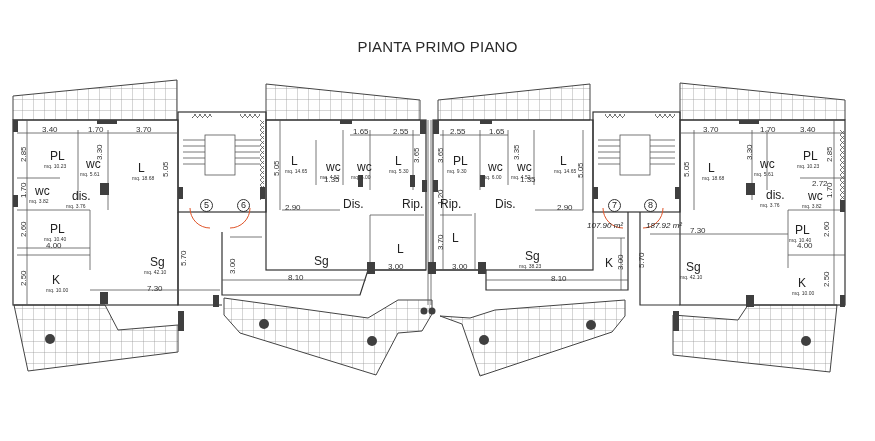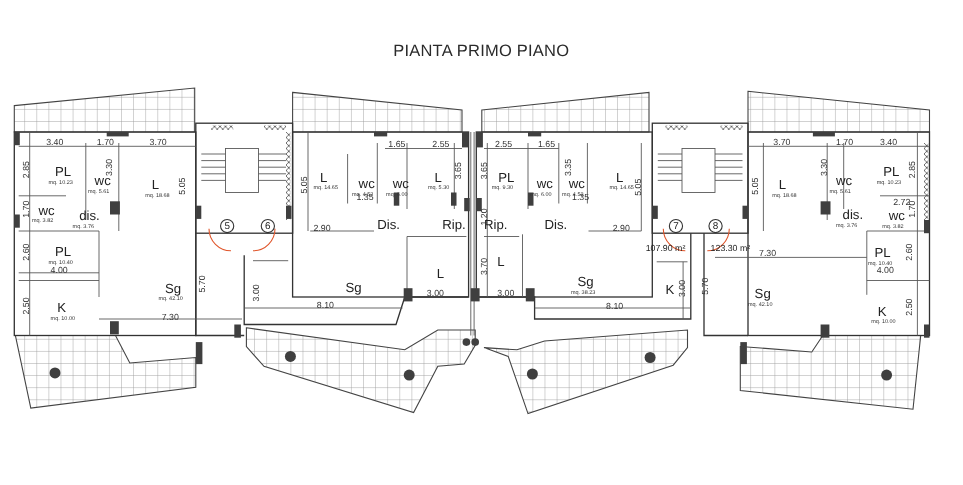--- a/index.html
+++ b/index.html
@@ -10,21 +10,21 @@
   .thin { fill: none; stroke: #555; stroke-width: 0.8; }
   .dark { fill: #3f3f3f; }
   .terrace { fill: url(#grid); stroke: #444; stroke-width: 1; }
   .door { fill: none; stroke: #e0552a; stroke-width: 1; }
   .lbl { position: absolute; font-family: "Liberation Sans", sans-serif; color: #222; white-space: nowrap; line-height: 1; }
   .room { font-size: 12px; }
   .area { font-size: 5px; color: #333; }
   .dim { font-size: 8px; color: #333; }
   .vert { transform: rotate(-90deg); transform-origin: left top; }
   .circ { font-size: 9px; border: 1px solid #333; border-radius: 50%; width: 11px; height: 11px; text-align: center; line-height: 11px; }
-  .tot { font-size: 8px; color: #222; }
+  .tot { font-size: 8px; color: #222; font-style: italic; }
 </style>
 </head>
 <body>
 
 <div id="title">PIANTA PRIMO PIANO</div>
 
 <svg id="plan" width="875" height="441" viewBox="0 0 875 441">
   <defs>
     <pattern id="grid" width="11" height="11" patternUnits="userSpaceOnUse">
       <rect width="11" height="11" fill="#fff"></rect>
@@ -287,14 +287,14 @@
     <div class="lbl dim vert" style="left: 826px; top: 162px;">2.85</div>
     <div class="lbl dim vert" style="left: 826px; top: 198px;">1.70</div>
     <div class="lbl dim vert" style="left: 823px; top: 237px;">2.60</div>
     <div class="lbl dim vert" style="left: 823px; top: 287px;">2.50</div>
     <div class="lbl dim vert" style="left: 638px; top: 268px;">5.70</div>
     <div class="lbl circ" style="left: 200px; top: 199px;">5</div>
     <div class="lbl circ" style="left: 237px; top: 199px;">6</div>
     <div class="lbl circ" style="left: 608px; top: 199px;">7</div>
     <div class="lbl circ" style="left: 644px; top: 199px;">8</div>
     <div class="lbl tot" style="left: 587px; top: 222px;">107.90 m²</div>
-    <div class="lbl tot" style="left: 646px; top: 222px;">123.30 m²</div>
+    <div class="lbl tot" style="left: 646px; top: 222px;">187.92 m²</div>
   </div>
 
 </body></html>

